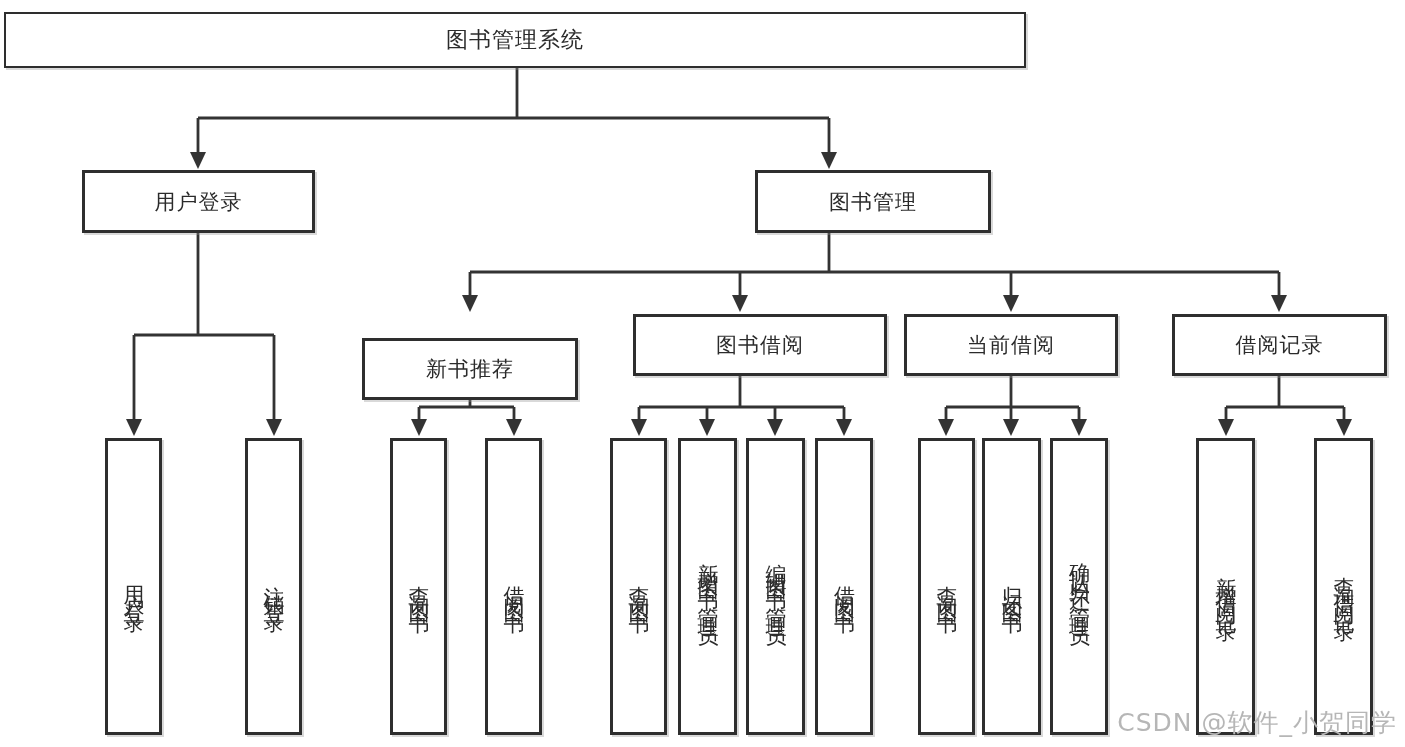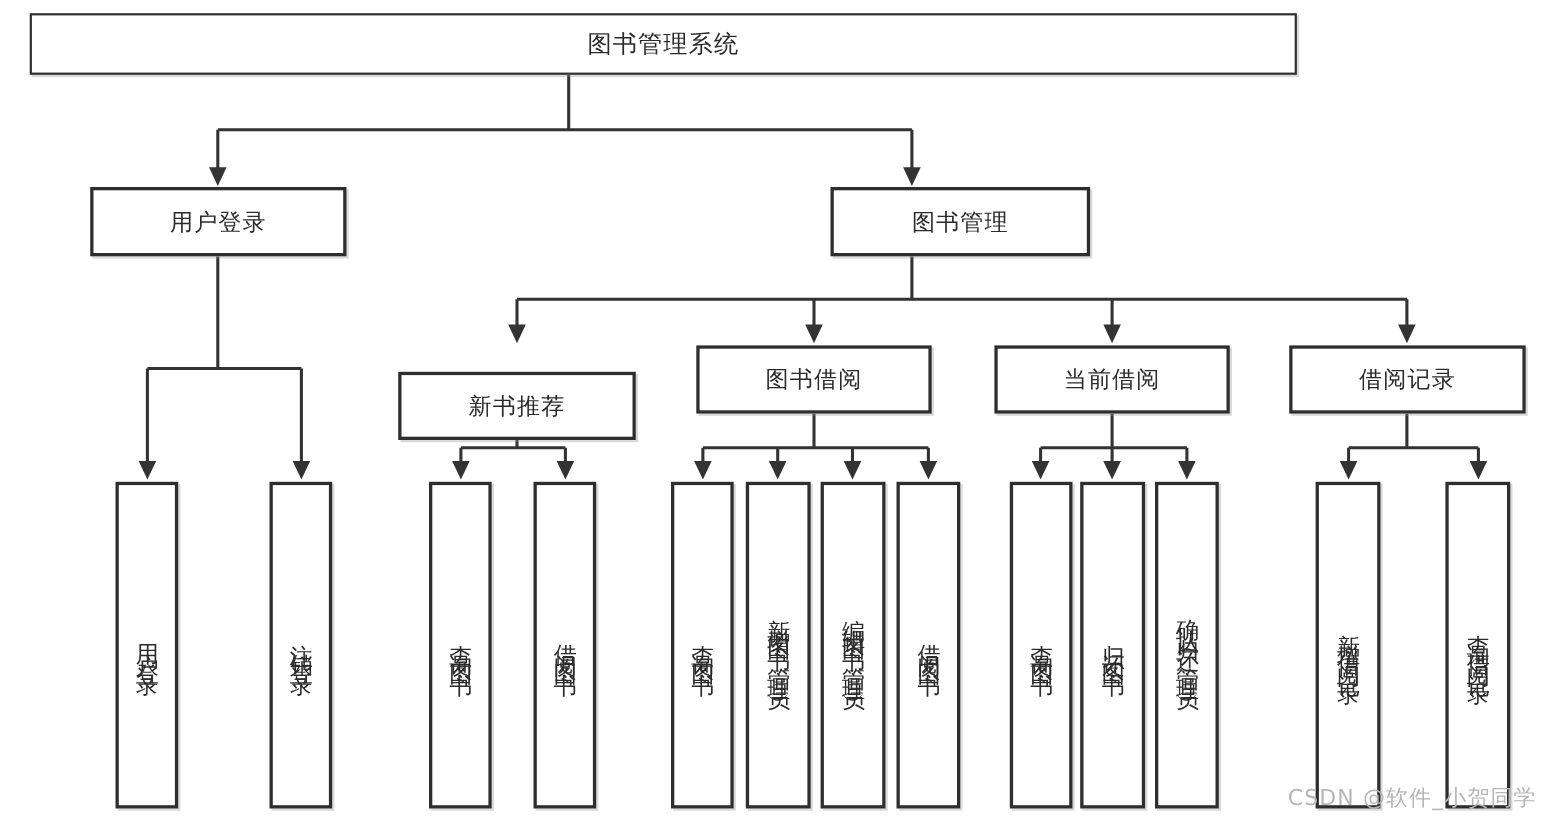--- a/index.html
+++ b/index.html
@@ -50,21 +50,21 @@
     letter-spacing: 9px;
     line-height: 1;
     font-size: 21px;
     color: var(--text);
     white-space: nowrap;
   }
   .watermark {
     position: absolute;
     right: 8px;
     bottom: 8px;
-    font-size: 20px;
+    font-size: 25px;
     color: var(--watermark);
     letter-spacing: 1px;
   }
 </style>
 </head>
 <body>
 
 <div class="canvas">
 
   <svg class="connectors" viewBox="0 0 1405 747" xmlns="http://www.w3.org/2000/svg" aria-hidden="true">
@@ -96,35 +96,35 @@
     <path class="connector-path" d="M1011 376 V407 M946 407 H1079 M946 407 V420 M1011 407 V420 M1079 407 V420"></path>
     <polygon class="arrowhead" points="938,419 954,419 946,436"></polygon>
     <polygon class="arrowhead" points="1003,419 1019,419 1011,436"></polygon>
     <polygon class="arrowhead" points="1071,419 1087,419 1079,436"></polygon>
 
     <path class="connector-path" d="M1279 376 V407 M1226 407 H1344 M1226 407 V420 M1344 407 V420"></path>
     <polygon class="arrowhead" points="1218,419 1234,419 1226,436"></polygon>
     <polygon class="arrowhead" points="1336,419 1352,419 1344,436"></polygon>
   </svg>
 
-  <div class="box root" style="left:27px; top:12px; width:1152px; height:56px;">
+  <div class="box root" style="left:4px; top:12px; width:1022px; height:56px;">
     <span>图书管理系统</span>
   </div>
 
   <div class="box" style="left:82px; top:170px; width:233px; height:63px;">
     <span>用户登录</span>
   </div>
   <div class="box" style="left:711px; top:170px; width:236px; height:63px;margin-left:44px;">
     <span>图书管理</span>
   </div>
 
   <div class="box" style="left:362px; top:314px; width:216px; height:62px;margin-top:24px;">
     <span>新书推荐</span>
   </div>
-  <div class="box" style="left:633px; top:314px; width:214px; height:62px;">
+  <div class="box" style="left:633px; top:314px; width:254px; height:62px;">
     <span>图书借阅</span>
   </div>
   <div class="box" style="left:904px; top:314px; width:214px; height:62px;font-family:Liberation Mono, monospace;">
     <span>当前借阅</span>
   </div>
   <div class="box" style="left:1172px; top:314px; width:215px; height:62px;">
     <span>借阅记录</span>
   </div>
 
   <div class="box leaf" style="left:105px; top:438px; width:57px; height:297px;">

